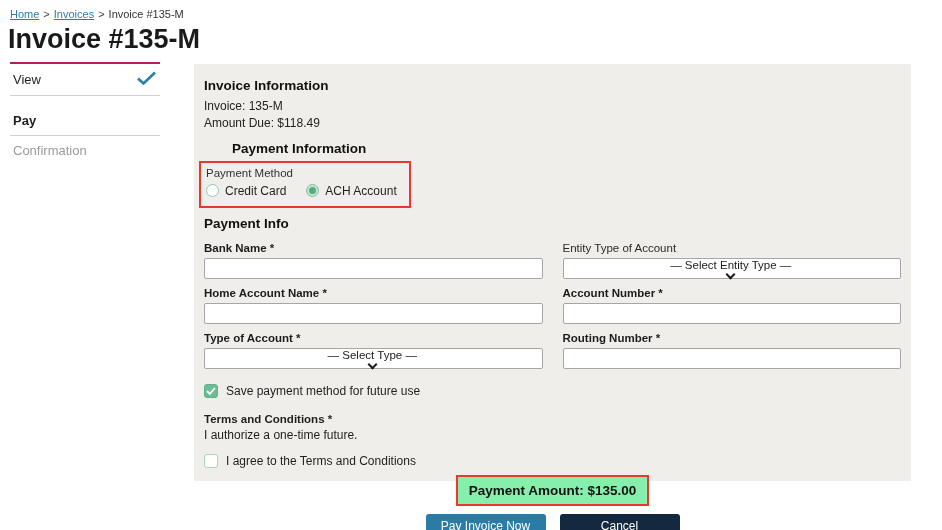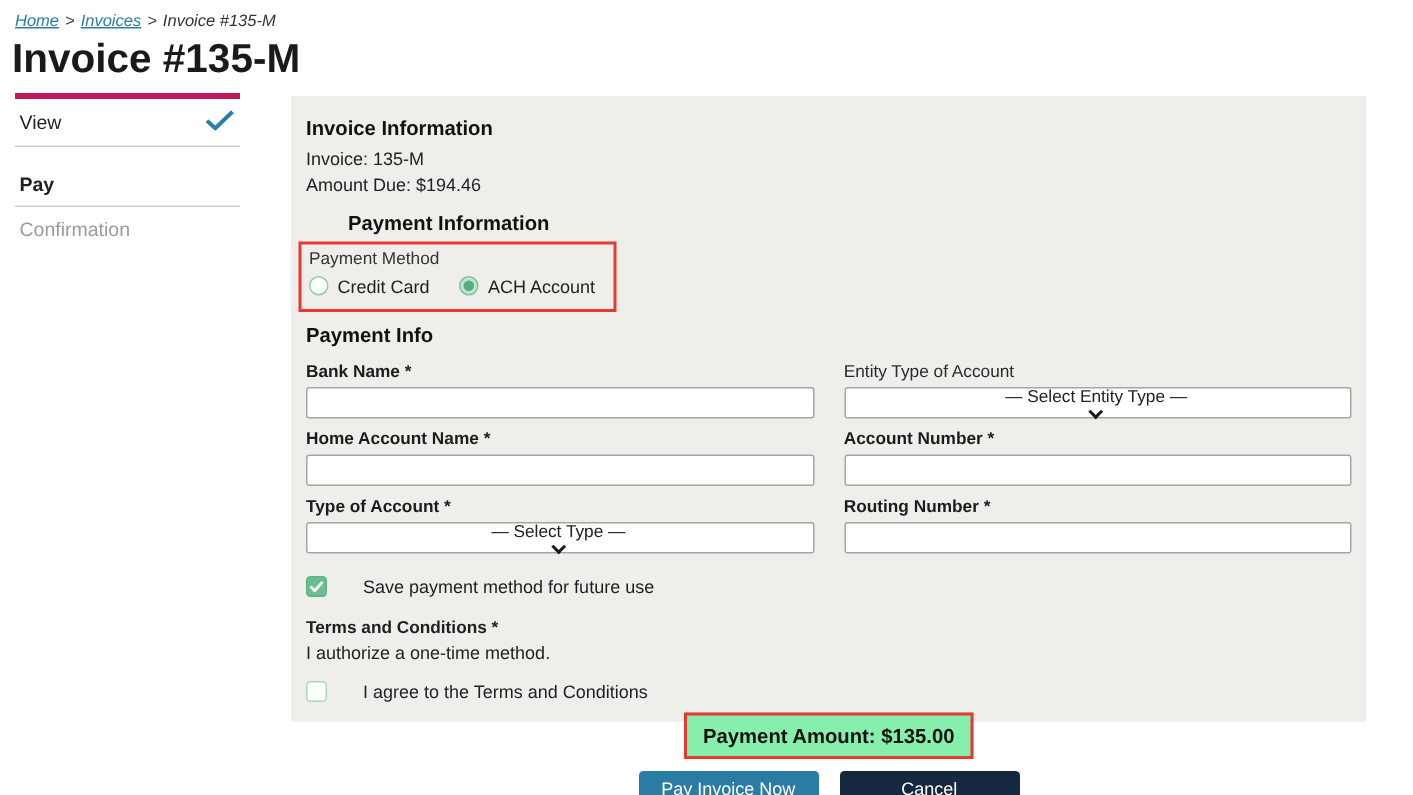--- a/index.html
+++ b/index.html
@@ -1,31 +1,31 @@
 <!DOCTYPE html>
 <html><head>
 <meta charset="utf-8">
 <style>
   * { margin:0; padding:0; box-sizing:border-box; }
   html,body { width:942px; height:530px; background:#ffffff; overflow:hidden;
     font-family:"Liberation Sans","DejaVu Sans",sans-serif; color:#1f1f1f; }
 
   
-  .breadcrumb { position:absolute; top:8px; left:10px; font-size:11px; color:#333;font-style:italic; }
+  .breadcrumb { position:absolute; top:8px; left:10px; font-size:11px; color:#333; }
   .breadcrumb a { color:#2b7ea7; text-decoration:underline; cursor:pointer; }
   .breadcrumb .sep { margin:0 4px; color:#444; }
 
   
   .page-title { position:absolute; top:24px; left:8px; font-size:27px; font-weight:700; color:#1a1a1a; }
 
   
   .sidebar { position:absolute; top:62px; left:10px; width:150px; }
   .step { display:flex; justify-content:space-between; align-items:center;
           padding:7px 3px; border-bottom:1px solid #cfcfcf; font-size:13px; cursor:pointer; }
-  .step:first-child { border-top:4px solid #be185d; }
+  .step:first-child { border-top:2px solid #be185d; }
   .step.active .step-label { font-weight:700;margin-top:10px; }
   .step.disabled { border-bottom:none; cursor:default;align-items:flex-end; }
   .step.disabled .step-label { color:#9b9b9b; }
 
   
   .panel { position:absolute; left:194px; top:64px; width:717px; height:417px;
            background:#efeeeb; padding:14px 10px 0 10px; }
   .section-heading { font-size:13.5px; font-weight:700; margin-bottom:5px; color:#111; }
   .info-line { font-size:12px; line-height:1.4; color:#222; }
   .mt { margin-top:9px;padding-left:28px; }
@@ -47,21 +47,21 @@
   .flabel.normal { font-weight:400; color:#2a2a2a; }
   .tinput { width:100%; height:21px; background:#fff; border:1px solid #a6a6a6; border-radius:2px;
             font-size:12px; padding:0 6px; font-family:inherit; }
   .tselect { width:100%; height:21px; background:#fff; border:1px solid #a6a6a6; border-radius:2px;
              display:flex; align-items:center; justify-content:space-between; padding:0 9px 0 7px;
              font-size:11.5px; color:#222; cursor:pointer;flex-direction:column; }
   .chev { width:7px; height:7px; border-right:2px solid #1a1a1a; border-bottom:2px solid #1a1a1a;
           transform:rotate(45deg); margin-top:-3px; }
 
   
-  .check-row { display:flex; align-items:center; gap:24px; font-size:12px; cursor:pointer; }
+  .check-row { display:flex; align-items:center; gap:8px; font-size:12px; cursor:pointer; }
   .save-row { margin-top:13px; }
   .cbox { width:14px; height:14px; border-radius:3px; background:#fff; border:1px solid #a5d7ba;
           display:flex; align-items:center; justify-content:center; flex:none; }
   .cbox.checked { background:#6cbd91; border-color:#5fb287; }
 
   .terms-heading { font-size:11.5px; font-weight:700; margin-top:15px; }
   .terms-text { font-size:12px; margin:3px 0 12px; }
 
   
   .amount-wrap { text-align:center; margin-top:7px; }
@@ -98,21 +98,21 @@
   </div>
   <div class="step disabled">
     <span class="step-label">Confirmation</span>
   </div>
 </div>
 
 <div class="panel">
 
   <div class="section-heading">Invoice Information</div>
   <div class="info-line">Invoice: 135-M</div>
-  <div class="info-line">Amount Due: $194.46</div>
+  <div class="info-line">Amount Due: $118.49</div>
 
   <div class="section-heading mt">Payment Information</div>
 
   <div class="method-box">
     <div class="pm-label">Payment Method</div>
     <div class="radio-row">
       <span class="radio-opt">
         <span class="radio"></span>
         <span>Credit Card</span>
       </span>
@@ -161,21 +161,21 @@
   <div class="check-row save-row">
     <span class="cbox checked">
       <svg width="10" height="8" viewBox="0 0 10 8">
           <polyline points="1,4 3.8,6.8 9,1" fill="none" stroke="#ffffff" stroke-width="1.8"></polyline>
         </svg>
     </span>
     <span>Save payment method for future use</span>
   </div>
 
   <div class="terms-heading">Terms and Conditions *</div>
-  <div class="terms-text">I authorize a one-time method.</div>
+  <div class="terms-text">I authorize a one-time future.</div>
 
   <div class="check-row">
     <span class="cbox"></span>
     <span>I agree to the Terms and Conditions</span>
   </div>
 
   <div class="amount-wrap">
     <span class="amount-box">Payment Amount: $135.00</span>
   </div>
 

